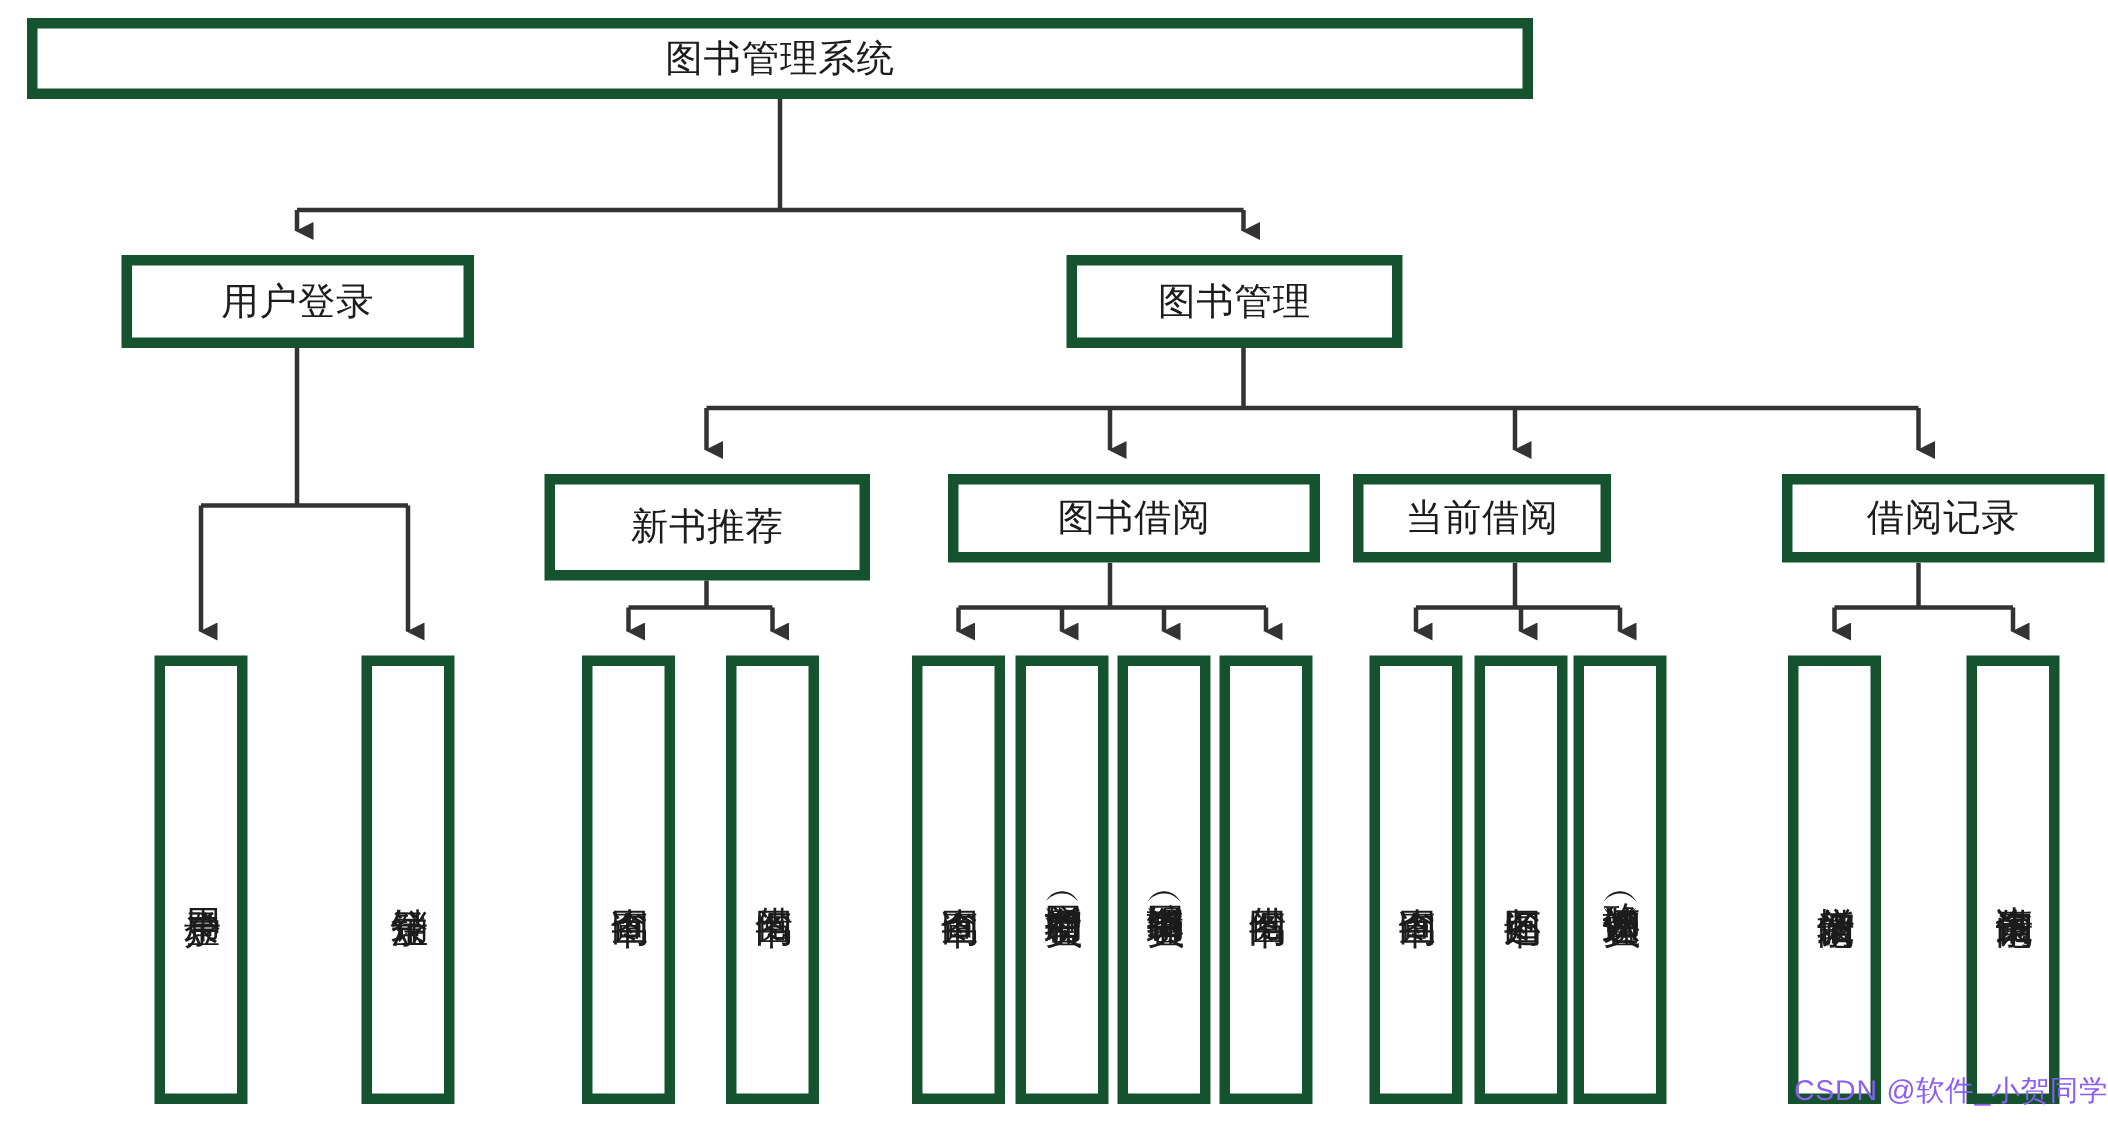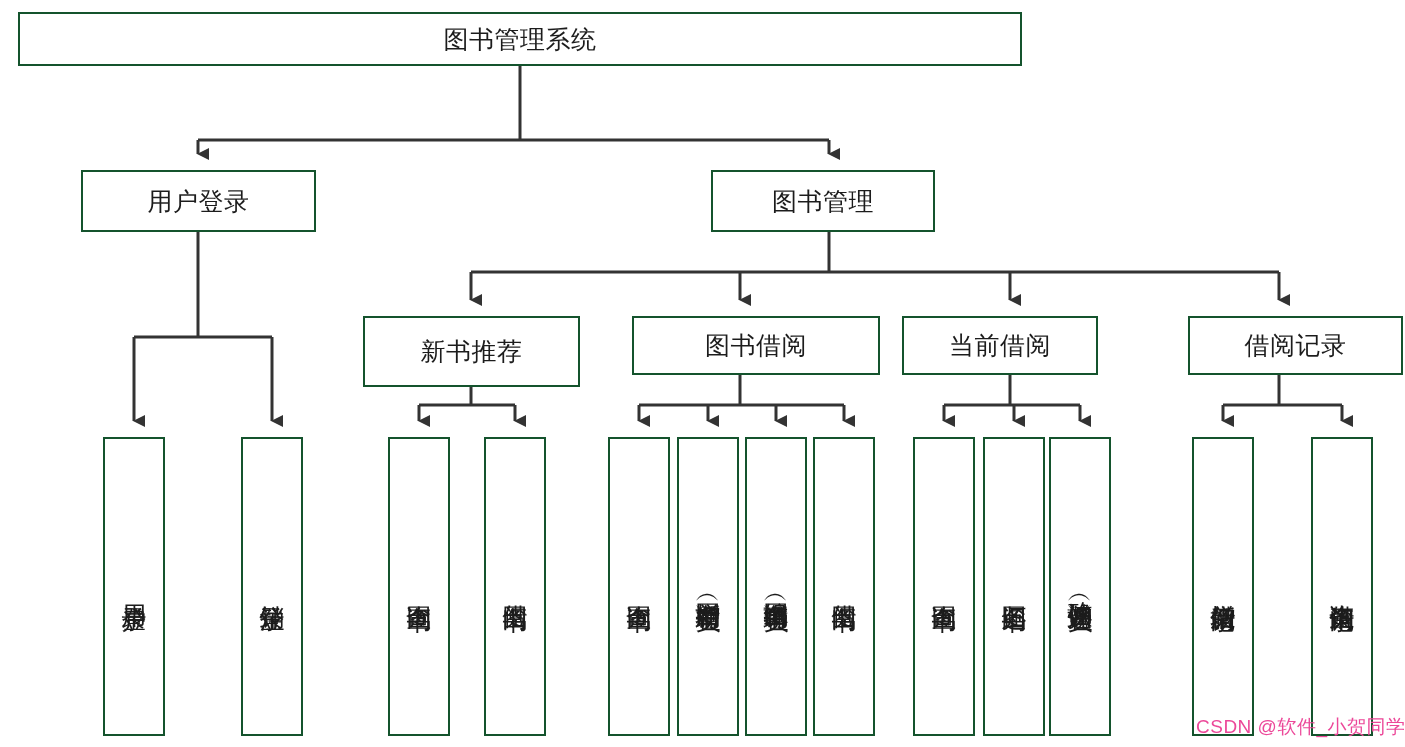--- a/index.html
+++ b/index.html
@@ -22,21 +22,21 @@
     left: 0;
     top: 0;
     width: 1405px;
     height: 747px;
     pointer-events: none;
   }
   .node {
     position: absolute;
     box-sizing: border-box;
     background: #ffffff;
-    border: 2px solid #14532d;
+    border: 7px solid #14532d;
     display: flex;
     align-items: center;
     justify-content: center;
     color: #1c1c1c;
   }
   .node .label {
     display: block;
     text-align: center;
     line-height: 1.06;
     white-space: pre;
@@ -56,21 +56,21 @@
   .node.vert .label {
     writing-mode: vertical-rl;
     text-orientation: upright;
     font-size: 25px;
     line-height: 1.08;
     letter-spacing: 1px;
   }
   .watermark {
     position: absolute;
     font-size: 19px;
-    color: #ec4899;
+    color: #8b5cf6;
     white-space: nowrap;
     letter-spacing: 0.5px;
   }
 </style>
 </head>
 <body>
 
 <div id="canvas">
 
   <svg id="edges" viewBox="0 0 1405 747" width="1405" height="747">
@@ -133,21 +133,21 @@
   <div class="node horiz" style="left:711px; top:170px; width:224px; height:62px;">
     <span class="label">图书管理</span>
   </div>
 
   <div class="node horiz" style="left:363px; top:316px; width:217px; height:71px;">
     <span class="label">新书推荐</span>
   </div>
   <div class="node horiz" style="left:632px; top:316px; width:248px; height:59px;">
     <span class="label">图书借阅</span>
   </div>
-  <div class="node horiz" style="left:902px; top:316px; width:196px; height:59px;">
+  <div class="node horiz" style="left:902px; top:316px; width:172px; height:59px;">
     <span class="label">当前借阅</span>
   </div>
   <div class="node horiz" style="left:1172px; top:316px; width:215px; height:59px;margin-left:16px;">
     <span class="label">借阅记录</span>
   </div>
 
   <div class="node vert" style="left:103px; top:437px; width:62px; height:299px;">
     <span class="label">用户登录</span>
   </div>
   <div class="node vert" style="left:241px; top:437px; width:62px; height:299px;">

